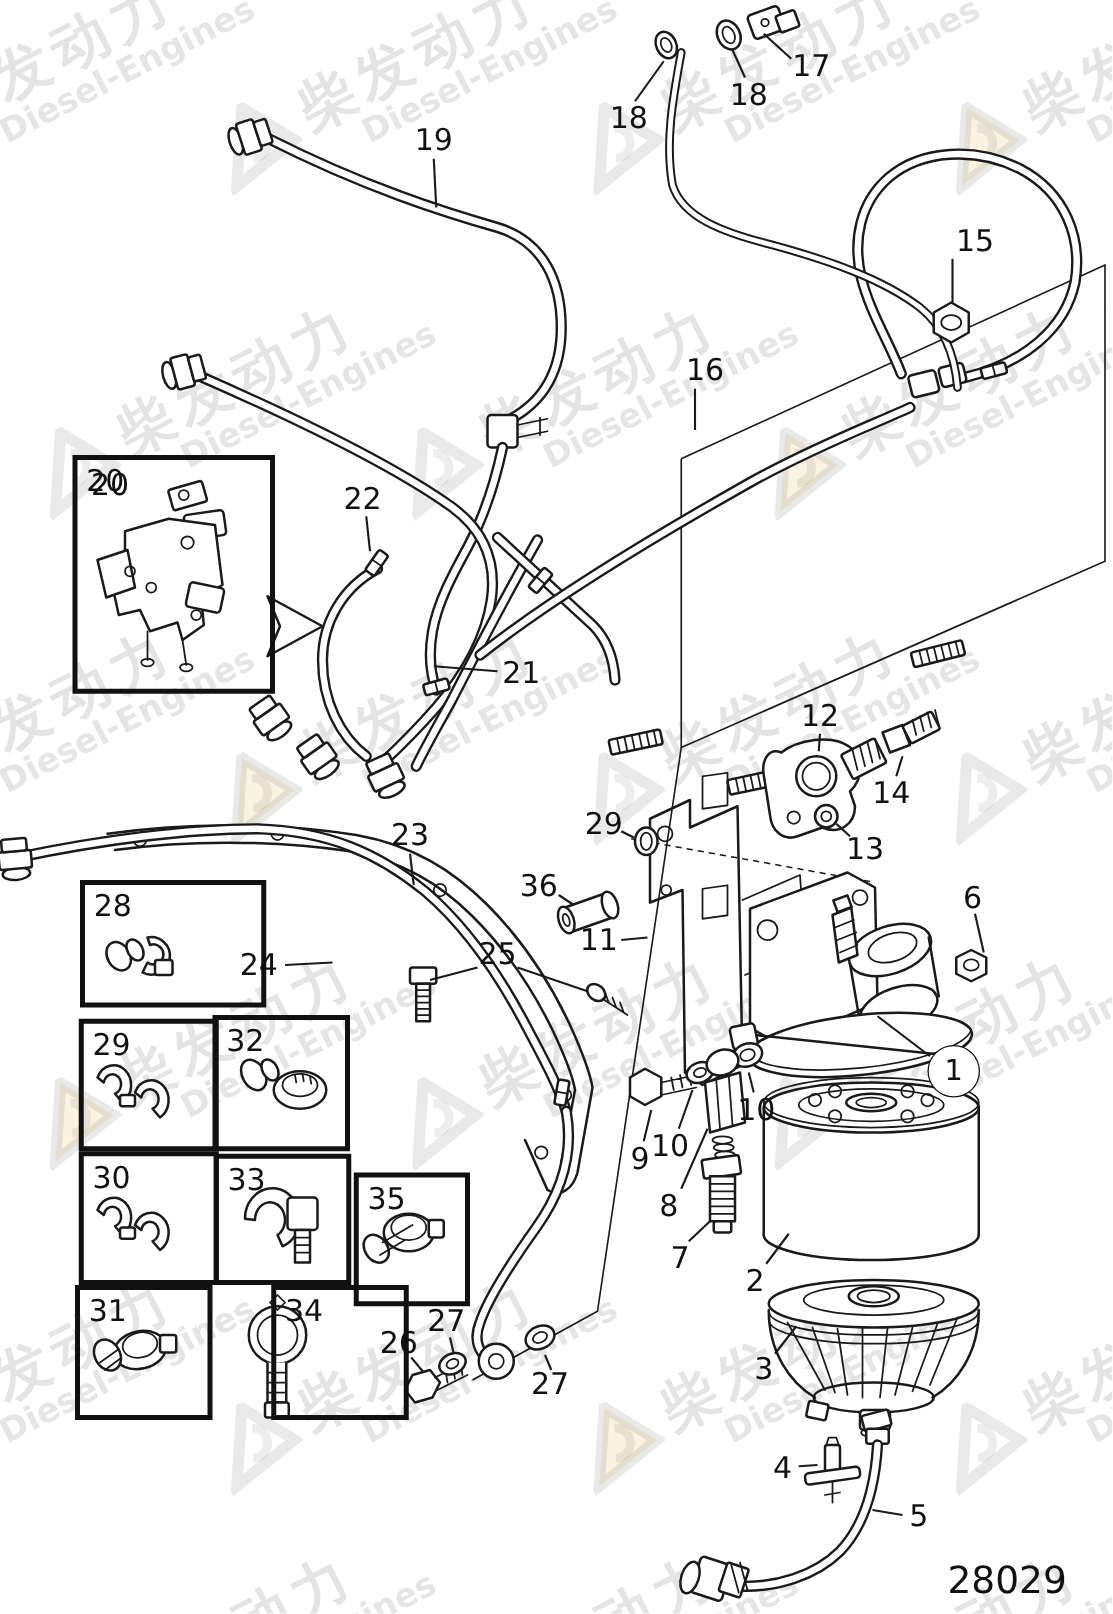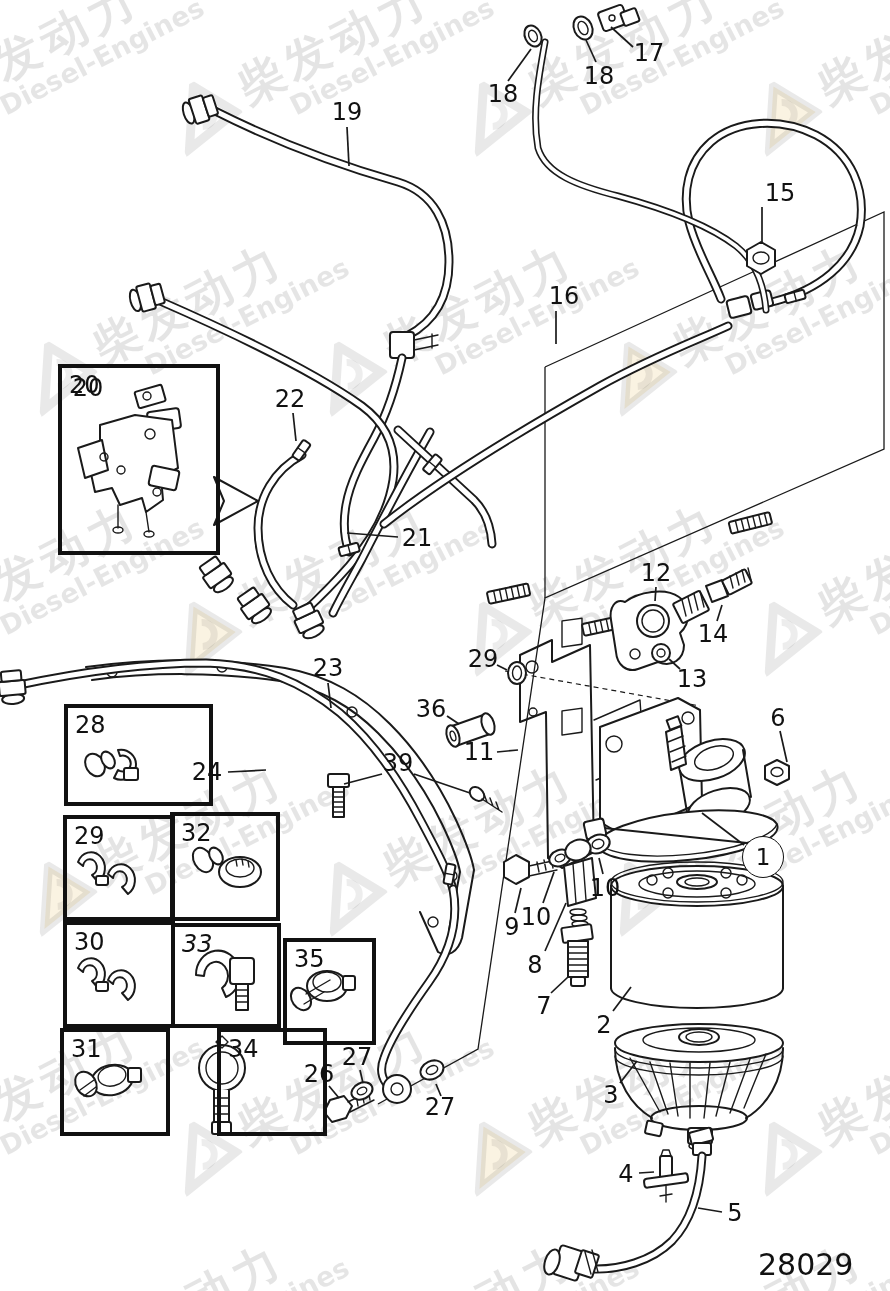--- a/index.html
+++ b/index.html
@@ -577,21 +577,21 @@
       </div>
       <div class="pbox" style="left: 63px; top: 815px; width: 104px; height: 98px; text-align: center;">
         <span class="blabel">29</span>
       </div>
       <div class="pbox" style="left: 170px; top: 812px; width: 102px; height: 101px;">
         <span class="blabel">32</span>
       </div>
       <div class="pbox" style="left: 63px; top: 921px; width: 104px; height: 99px;">
         <span class="blabel">30</span>
       </div>
-      <div class="pbox" style="left: 171px; top: 923px; width: 102px; height: 97px; font-style: italic;">
+      <div class="pbox" style="left: 171px; top: 923px; width: 102px; height: 97px;">
         <span class="blabel">33</span>
       </div>
       <div class="pbox" style="left: 283px; top: 938px; width: 85px; height: 99px;">
         <span class="blabel">35</span>
       </div>
       <div class="pbox" style="left: 60px; top: 1028px; width: 102px; height: 100px;">
         <span class="blabel">31</span>
       </div>
       <div class="pbox" style="left: 173px; top: 1028px; width: 102px; height: 100px; margin-left: 44px;">
         <span class="blabel">34</span>
@@ -602,21 +602,21 @@
       <div class="callout" style="left: 503px; top: 94px;">18</div>
       <div class="callout" style="left: 599px; top: 76px;">18</div>
       <div class="callout" style="left: 649px; top: 53px;">17</div>
       <div class="callout" style="left: 780px; top: 193px;">15</div>
       <div class="callout" style="left: 564px; top: 296px;">16</div>
       <div class="callout" style="left: 88px; top: 388px;">20</div>
       <div class="callout" style="left: 290px; top: 399px;">22</div>
       <div class="callout" style="left: 417px; top: 538px;">21</div>
       <div class="callout" style="left: 328px; top: 668px;">23</div>
       <div class="callout" style="left: 207px; top: 772px;">24</div>
-      <div class="callout" style="left: 398px; top: 763px;">39</div>
+      <div class="callout" style="left: 398px; top: 763px;">25</div>
       <div class="callout" style="left: 483px; top: 659px;">29</div>
       <div class="callout" style="left: 431px; top: 709px;">36</div>
       <div class="callout" style="left: 479px; top: 752px;">11</div>
       <div class="callout" style="left: 656px; top: 573px;">12</div>
       <div class="callout" style="left: 713px; top: 634px;">14</div>
       <div class="callout" style="left: 692px; top: 679px;">13</div>
       <div class="callout" style="left: 778px; top: 718px;">6</div>
       <div class="callout" style="left: 512px; top: 927px;">9</div>
       <div class="callout" style="left: 536px; top: 917px;">10</div>
       <div class="callout" style="left: 535px; top: 965px;">8</div>

